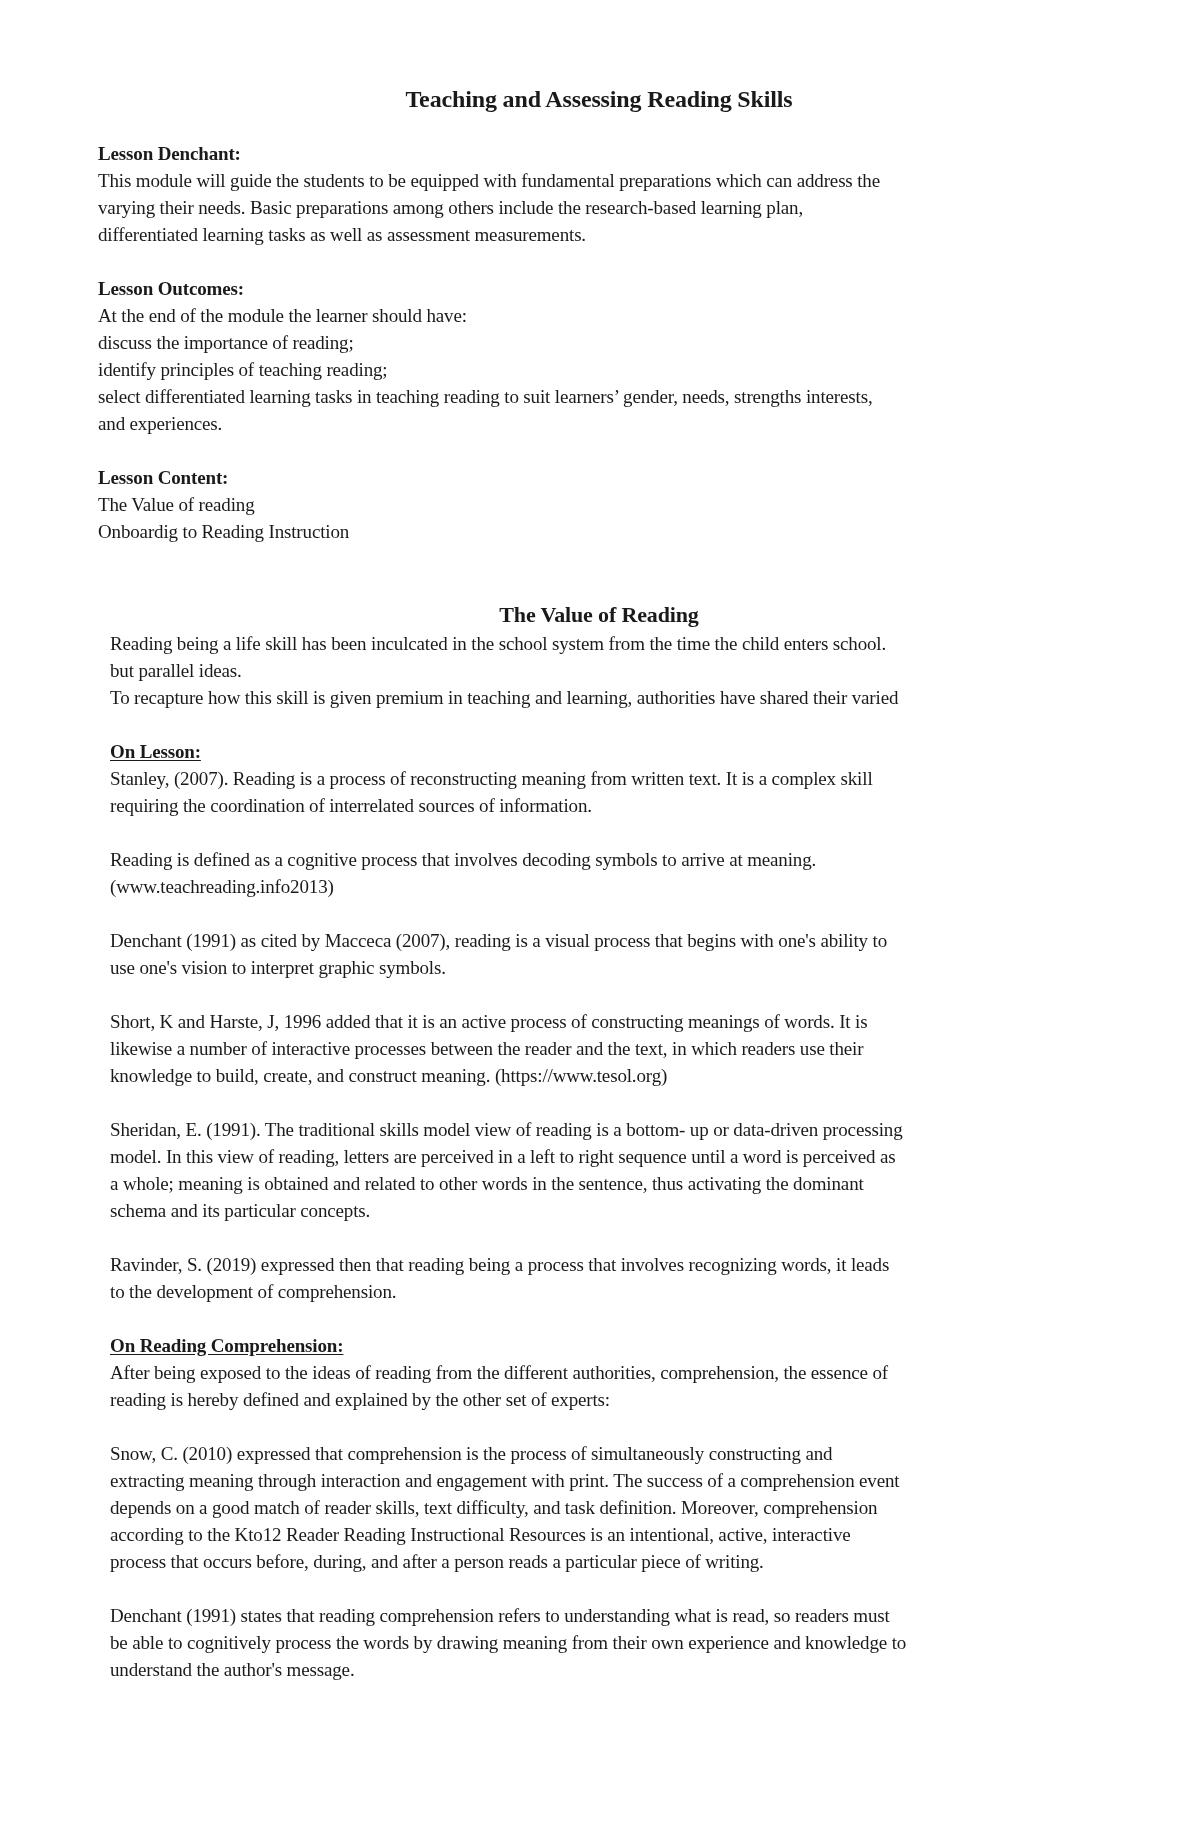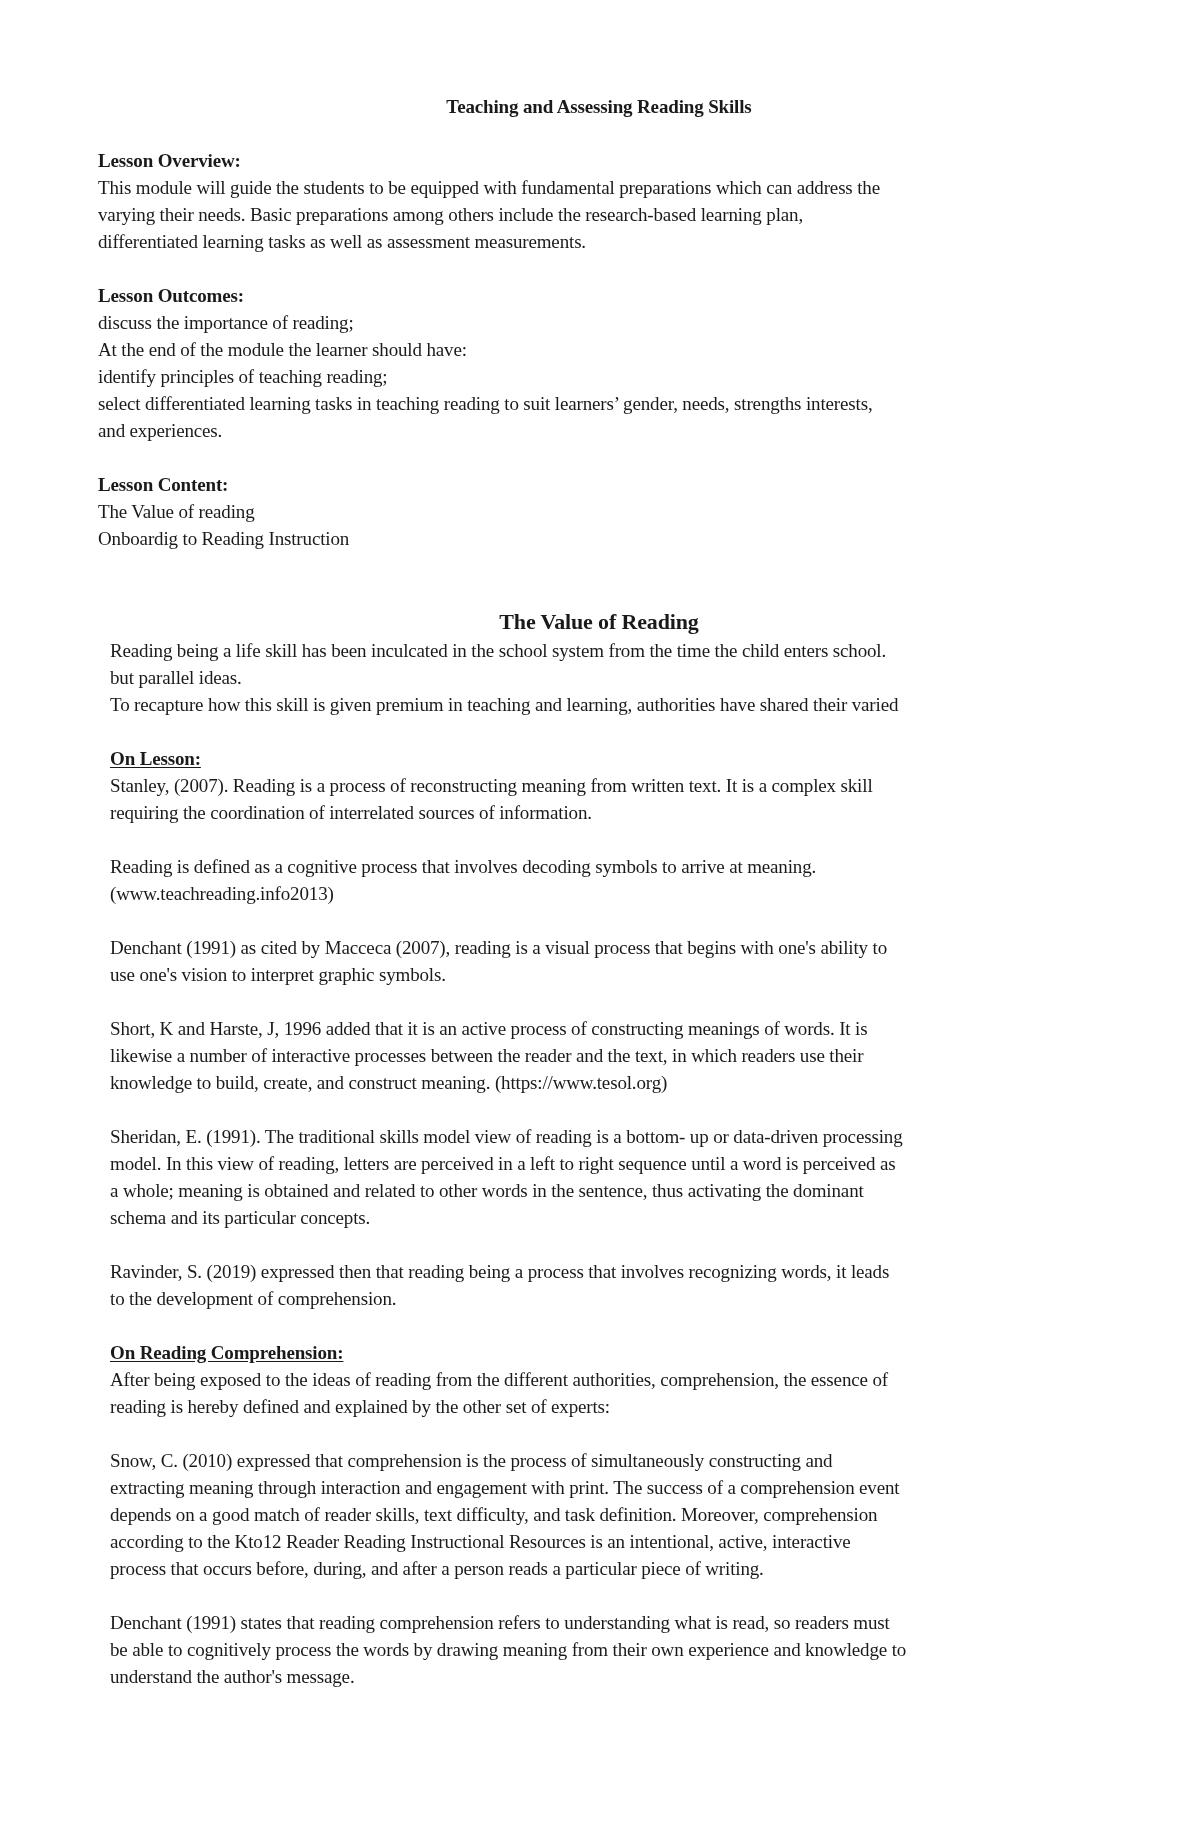--- a/index.html
+++ b/index.html
@@ -20,23 +20,23 @@
       height: 1835px;
       box-sizing: border-box;
       padding: 82px 90px 0 98px;
       font-size: 19px;
       line-height: 27px;
       letter-spacing: -0.15px;
     }
     .title {
       text-align: center;
       font-weight: bold;
-      font-size: 19px;
+      font-size: 24px;
       line-height: 27px;
-      margin: 11px 0 27px 0;
+      margin: 4px 0 27px 0;
       padding-right: 0;
       position: relative;
       left: -50px;
       width: 1102px;
     }
     .section { margin: 0 0 27px 0; }
     .section:last-child { margin-bottom: 0; }
     .label {
       font-weight: bold;
       display: block;
@@ -59,30 +59,30 @@
     .para { margin: 0 0 27px 12px; }
   </style>
 </head>
 <body>
 
 <div class="page">
 
   <div class="title">Teaching and Assessing Reading Skills</div>
 
   <div class="section">
-    <span class="label">Lesson Overview:</span>
+    <span class="label">Lesson Denchant:</span>
     <span class="line">This module will guide the students to be  equipped with fundamental preparations which can address the</span>
     <span class="line">varying their needs. Basic preparations among others include the research-based learning plan,</span>
     <span class="line">differentiated learning tasks as well as assessment measurements.</span>
   </div>
 
   <div class="section">
     <span class="label">Lesson Outcomes:</span>
+    <span class="line">At the end of the module the learner should have:</span>
     <span class="line">discuss the importance of reading;</span>
-    <span class="line">At the end of the module the learner should have:</span>
     <span class="line">identify principles of teaching reading;</span>
     <span class="line">select differentiated learning tasks in teaching reading to suit learners’ gender, needs, strengths interests,</span>
     <span class="line">and experiences.</span>
   </div>
 
   <div class="section" style="margin-bottom:18px">
     <span class="label">Lesson Content:</span>
     <span class="line">The Value of reading</span>
     <span class="line">Onboardig to Reading Instruction</span>
   </div>

